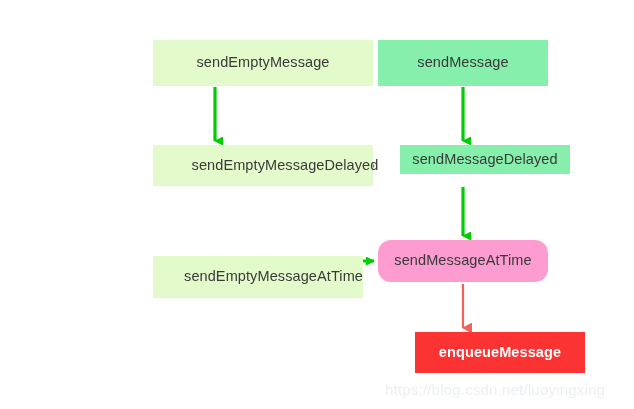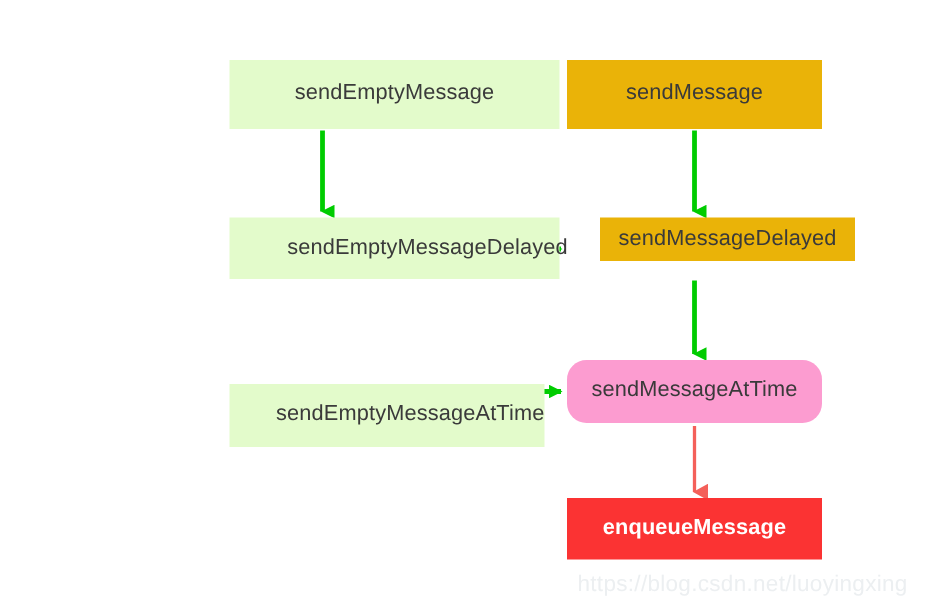--- a/index.html
+++ b/index.html
@@ -25,23 +25,23 @@
     align-items: center;
     justify-content: center;
     text-align: center;
     font-size: 14.5px;
     color: #3a3a3a;
     letter-spacing: 0.1px;
     line-height: 1.2;
     white-space: nowrap;
   }
   .node.green   { background: #e3fbcb; margin-left: 48px; }
-  .node.cyan    { background: #eab308; }
+  .node.cyan    { background: #86efac; }
   .node.pink    { background: #fc9cd0; }
-  .node.red     { background: #fb3333; color: #ffffff; font-weight: bold; }
+  .node.red     { background: #fb3333; color: #ffffff; font-weight: bold; margin-left: 37px; }
 
   
   #node-send-empty-message        { left: 105px; top: 40px;  width: 220px; height: 46px; }
   #node-send-message              { left: 378px; top: 40px;  width: 170px; height: 46px; }
   #node-send-empty-message-delayed{ left: 105px; top: 145px; width: 220px; height: 41px; padding-left: 44px; }
   #node-send-message-delayed      { left: 400px; top: 145px; width: 170px; height: 29px; }
   #node-send-empty-message-attime { left: 105px; top: 256px; width: 210px; height: 42px; justify-content: flex-end; }
   #node-send-message-attime       { left: 378px; top: 240px; width: 170px; height: 42px; border-radius: 13px; }
   #node-enqueue-message           { left: 378px; top: 332px; width: 170px; height: 41px; }
 

